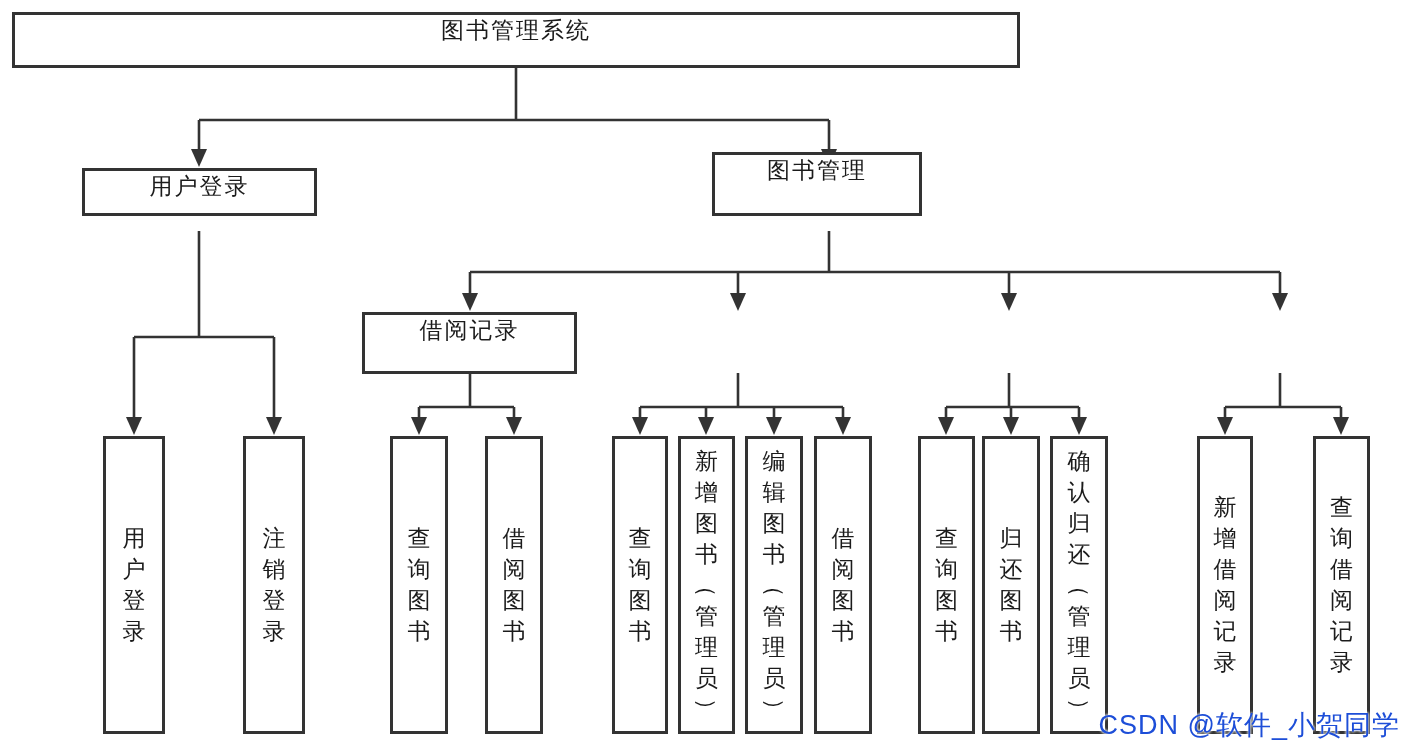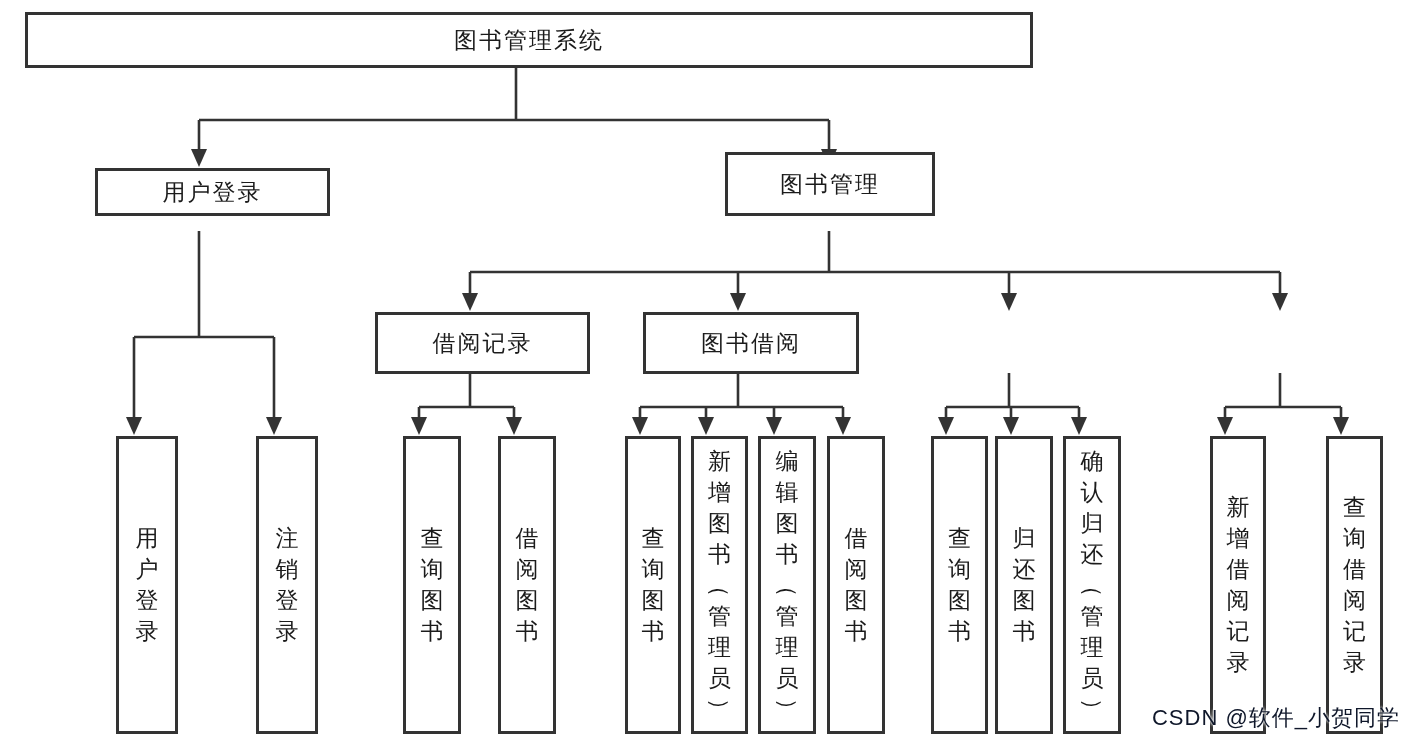--- a/index.html
+++ b/index.html
@@ -3,33 +3,33 @@
 <meta charset="utf-8">
 <style>
   html,body{margin:0;padding:0;background:#fff;}
   .canvas{
     position:relative;width:1405px;height:747px;background:#ffffff;
     font-family:"Liberation Sans","DejaVu Sans",sans-serif;overflow:hidden;
   }
   svg.conn{position:absolute;left:0;top:0;z-index:1;}
   .box{
     position:absolute;background:#ffffff;border:3px solid #333333;
-    box-sizing:border-box;display:flex;align-items:center;justify-content:center;
-    color:#1b1b1b;z-index:2;margin-left:13px;
+    box-sizing:border-box;display:flex;justify-content:center;
+    color:#1b1b1b;z-index:2;
   }
   .hlabel{font-size:23px;letter-spacing:2px;white-space:nowrap;}
   .vtext{
     display:flex;flex-direction:column;align-items:center;justify-content:center;
     width:100%;height:100%;
   }
   .vchar{display:block;height:31px;line-height:31px;font-size:23px;text-align:center;}
   .vrot{transform:rotate(90deg);}
   .watermark{
-    position:absolute;right:5px;bottom:14px;z-index:3;
-    font-size:22px;letter-spacing:1px;color:#0f172a;white-space:nowrap;
+    position:absolute;right:5px;bottom:4px;z-index:3;
+    font-size:27px;letter-spacing:1px;color:#1d4ed8;white-space:nowrap;
     text-shadow:0 0 3px #ffffff,0 0 3px #ffffff;
   }
 </style>
 </head>
 <body>
 
 <div class="canvas">
 
   <svg class="conn" width="1405" height="747" viewBox="0 0 1405 747">
     <g stroke="#333333" stroke-width="2.6" fill="none">
@@ -71,23 +71,20 @@
   <div class="box" style="left:82px;top:168px;width:235px;height:48px">
     <span class="hlabel">用户登录</span>
   </div>
   <div class="box" style="left:712px;top:152px;width:210px;height:64px">
     <span class="hlabel">图书管理</span>
   </div>
 
   <div class="box" style="left:362px;top:312px;width:215px;height:62px">
     <span class="hlabel">借阅记录</span>
   </div>
-  <div class="box" style="left:630px;top:312px;width:216px;height:62px">
-    <span class="hlabel">图书借阅</span>
-  </div>
 
   <div class="box" style="left:103px;top:436px;width:62px;height:298px">
     <span class="vtext">
         <span class="vchar">用</span>
         <span class="vchar">户</span>
         <span class="vchar">登</span>
         <span class="vchar">录</span>
       </span>
   </div>
   <div class="box" style="left:243px;top:436px;width:62px;height:298px">

